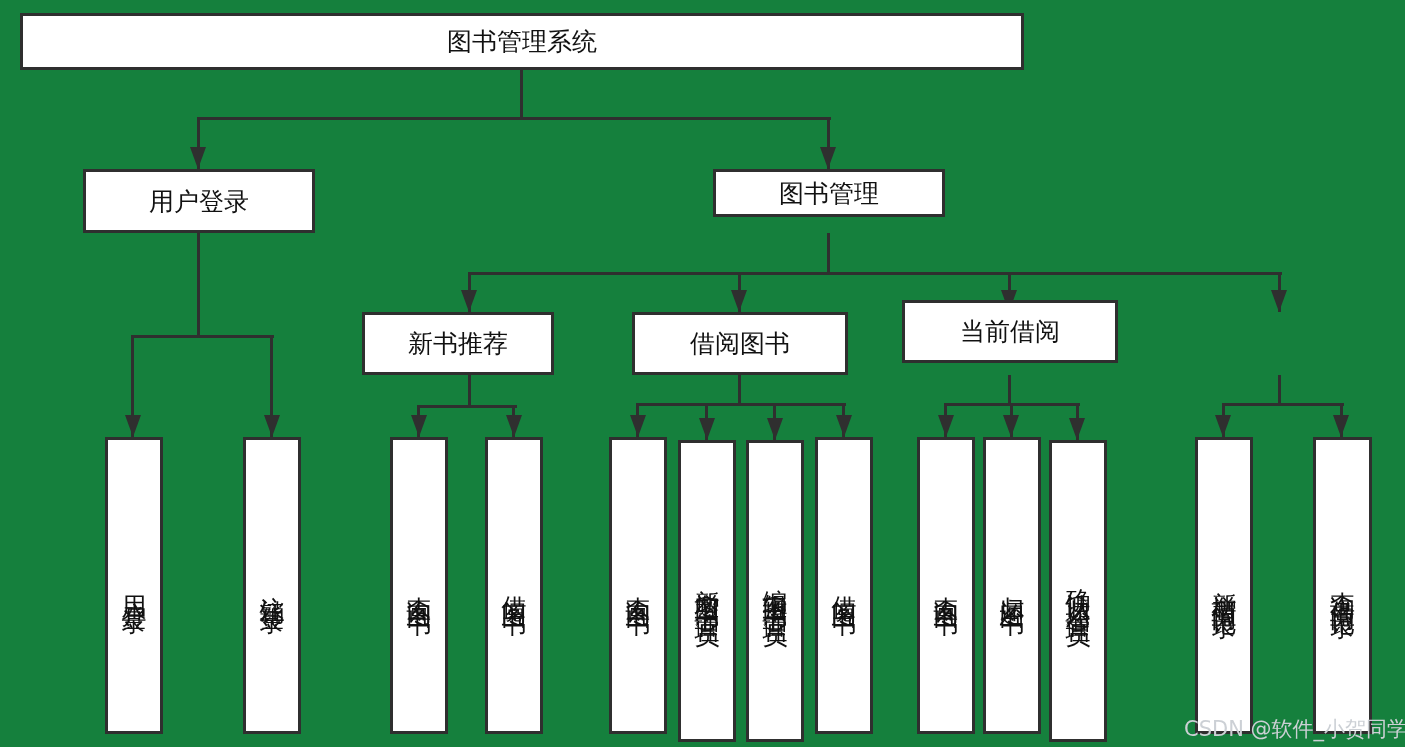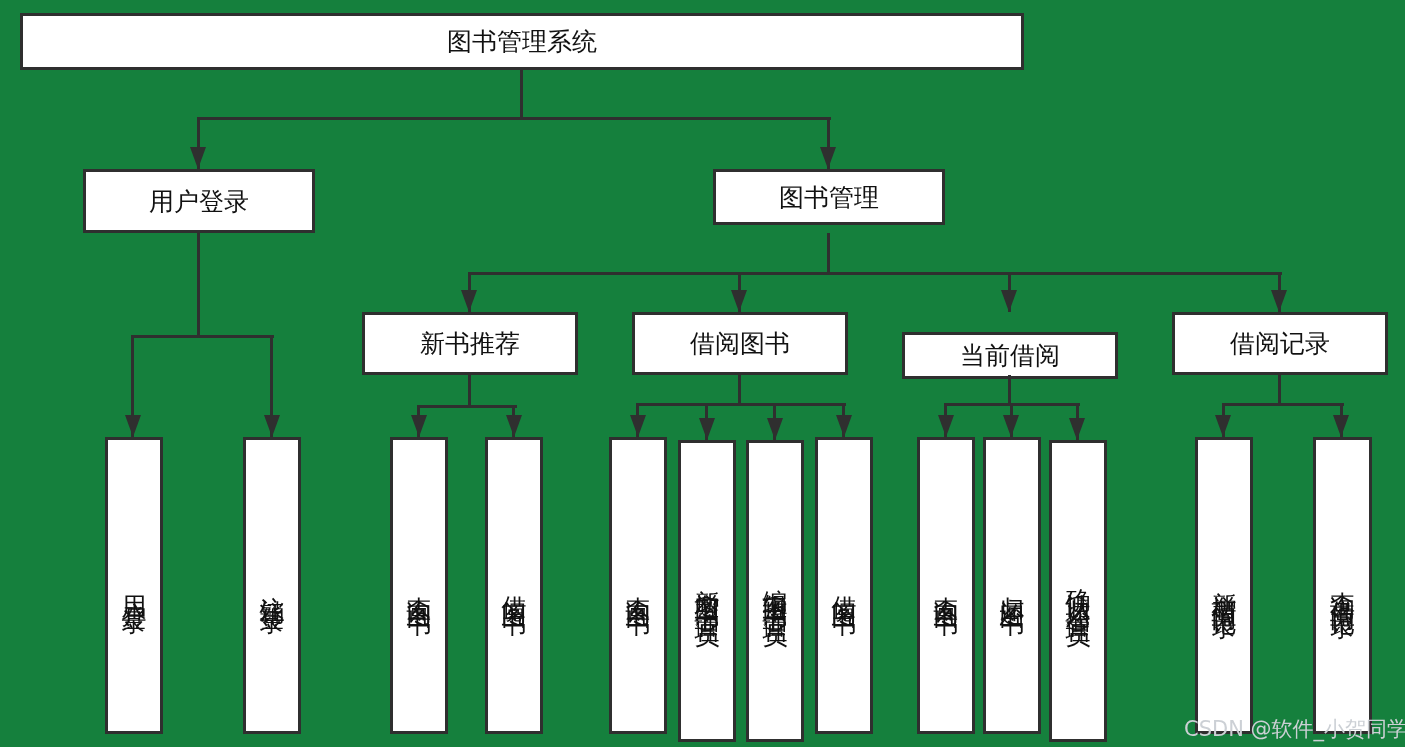--- a/index.html
+++ b/index.html
@@ -37,44 +37,43 @@
   <div class="box" style="left:20px;top:13px;width:1004px;height:57px">图书管理系统</div>
 
   <div class="v" style="left:520px;top:70px;height:50px"></div>
   <div class="h" style="left:197px;top:117px;width:634px"></div>
   <div class="v" style="left:197px;top:117px;height:52px"></div>
   <div class="v" style="left:827px;top:117px;height:52px"></div>
   <div class="a" style="left:190px;top:147px"></div>
   <div class="a" style="left:820px;top:147px"></div>
 
   <div class="box" style="left:83px;top:169px;width:232px;height:64px">用户登录</div>
-  <div class="box" style="left:713px;top:169px;width:232px;height:56px">图书管理</div>
+  <div class="box" style="left:713px;top:169px;width:232px;height:48px">图书管理</div>
 
   <div class="v" style="left:197px;top:233px;height:105px"></div>
   <div class="h" style="left:131px;top:335px;width:143px"></div>
   <div class="v" style="left:131px;top:335px;height:102px"></div>
   <div class="v" style="left:270px;top:335px;height:102px"></div>
   <div class="a" style="left:125px;top:415px"></div>
   <div class="a" style="left:264px;top:415px"></div>
 
   <div class="v" style="left:827px;top:233px;height:42px"></div>
   <div class="h" style="left:468px;top:272px;width:814px"></div>
   <div class="v" style="left:468px;top:272px;height:40px"></div>
   <div class="v" style="left:738px;top:272px;height:40px"></div>
   <div class="v" style="left:1008px;top:272px;height:40px"></div>
   <div class="v" style="left:1278px;top:272px;height:40px"></div>
   <div class="a" style="left:461px;top:290px"></div>
   <div class="a" style="left:731px;top:290px"></div>
   <div class="a" style="left:1001px;top:290px"></div>
   <div class="a" style="left:1271px;top:290px"></div>
 
-  <div class="box" style="left:362px;top:312px;width:216px;height:63px">新书推荐</div>
+  <div class="box" style="left:362px;top:312px;width:192px;height:63px">新书推荐</div>
   <div class="box" style="left:632px;top:312px;width:216px;height:63px">借阅图书</div>
-  <div class="box" style="left:902px;top:332px;width:216px;height:47px">当前借阅</div>
-  <div class="box" style="left:1172px;top:312px;width:216px;height:63px">借阅记录</div>
+  <div class="box" style="left:902px;top:300px;width:216px;height:63px">当前借阅</div>
 
   <div class="v" style="left:468px;top:375px;height:33px"></div>
   <div class="h" style="left:417px;top:405px;width:100px"></div>
   <div class="v" style="left:417px;top:405px;height:32px"></div>
   <div class="v" style="left:512px;top:405px;height:32px"></div>
   <div class="a" style="left:411px;top:415px"></div>
   <div class="a" style="left:506px;top:415px"></div>
 
   <div class="v" style="left:738px;top:375px;height:30px"></div>
   <div class="h" style="left:636px;top:403px;width:210px"></div>

